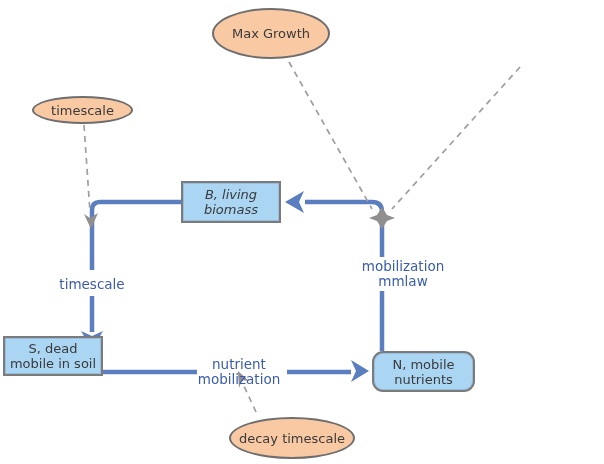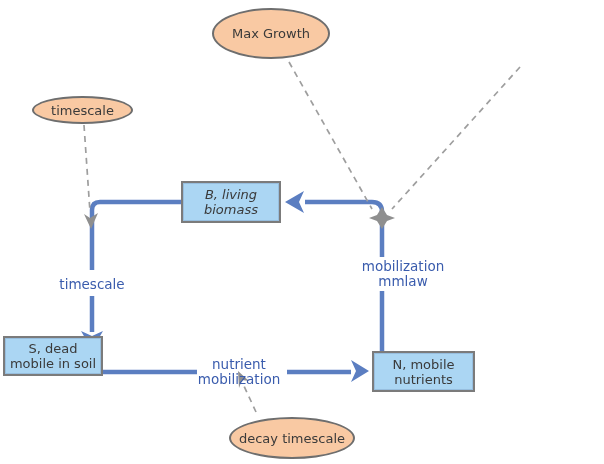--- a/index.html
+++ b/index.html
@@ -84,21 +84,21 @@
   <div class="stock" style="left:181px;top:181px;width:100px;height:42px;font-style:italic;">
     <span>B, living</span>
     <span>biomass</span>
   </div>
 
   <div class="stock" style="left:3px;top:336px;width:100px;height:40px;">
     <span>S, dead</span>
     <span>mobile in soil</span>
   </div>
 
-  <div class="stock" style="left:372px;top:351px;width:103px;height:41px;">
+  <div class="stock" style="left:372px;top:351px;width:103px;height:41px;border-radius:11px;">
     <span>N, mobile</span>
     <span>nutrients</span>
   </div>
 
   <div class="param" style="left:32px;top:96px;width:101px;height:28px;">
     <span>timescale</span>
   </div>
 
   <div class="param" style="left:212px;top:8px;width:118px;height:51px;">
     <span>Max Growth</span>

